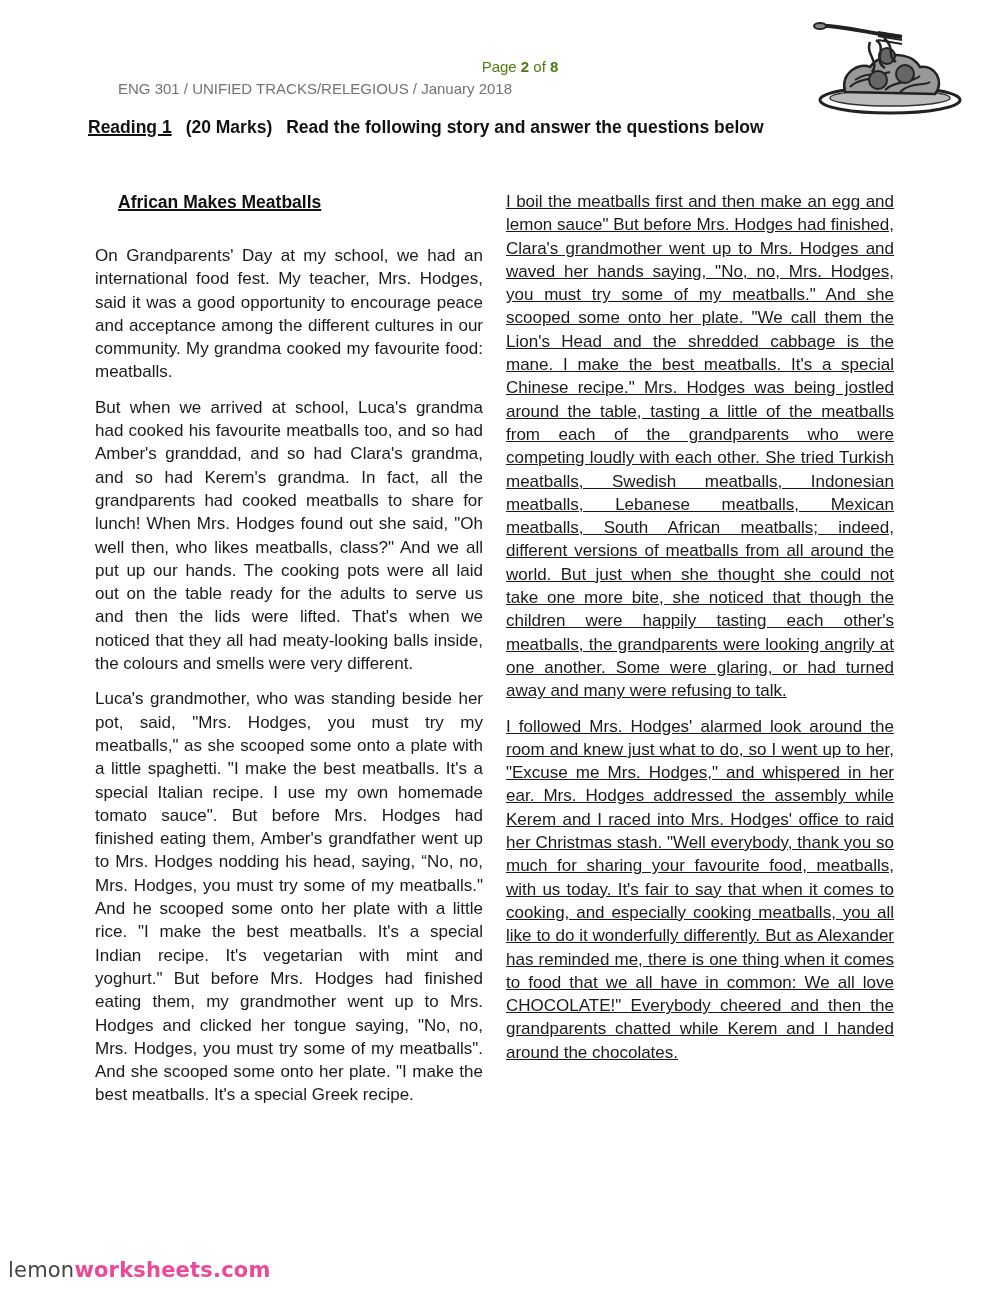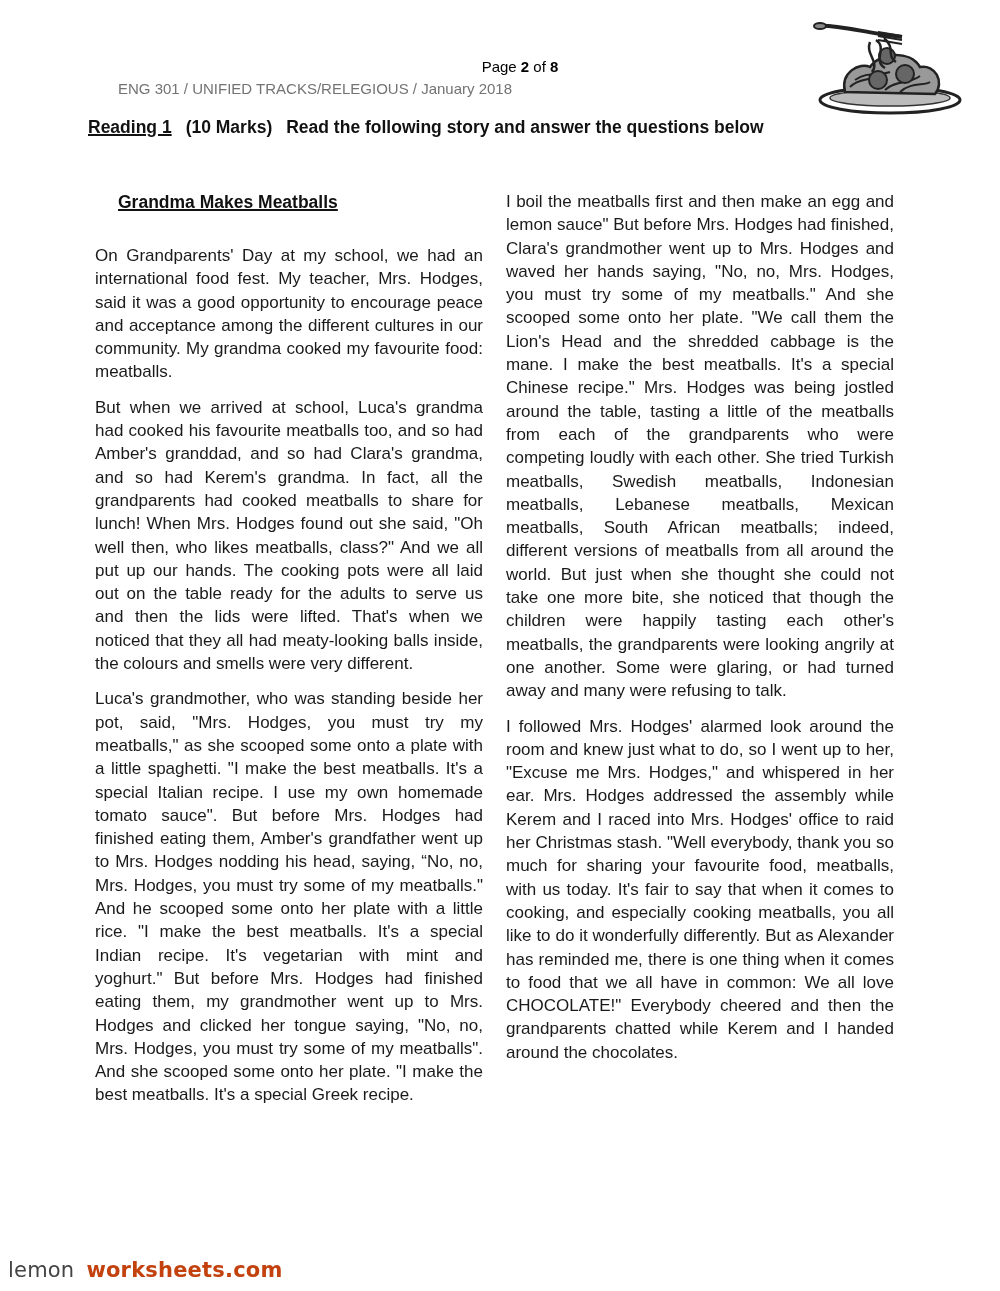--- a/index.html
+++ b/index.html
@@ -1,30 +1,30 @@
 <!DOCTYPE html>
 <html><head>
 <meta charset="utf-8">
 <style>
   html, body { margin: 0; padding: 0; background: #ffffff; }
   body { width: 1000px; height: 1291px; position: relative; overflow: hidden; color: #1a1a1a; }
-  .hdr-page { position: absolute; left: 440px; top: 58px; width: 160px; text-align: center; font-family: "Liberation Sans", sans-serif; font-size: 15px; color: #000000; }
+  .hdr-page { position: absolute; left: 440px; top: 58px; width: 160px; text-align: center; font-family: "Liberation Sans", sans-serif; font-size: 15px; color: #4d7c0f; }
   .hdr-page b { font-weight: bold; }
   .hdr-course { position: absolute; left: 118px; top: 80px; font-family: "Liberation Sans", sans-serif; font-size: 15px; color: #737373; }
   .logo-img { position: absolute; left: 800px; top: 12px; width: 175px; height: 105px; }
   .instr { position: absolute; left: 88px; top: 117px; font-family: "Liberation Sans", sans-serif; font-weight: bold; font-size: 17.5px; color: #111; white-space: nowrap; }
   .instr .u { text-decoration: underline; text-decoration-thickness: 2px; margin-top: 20px; }
   .instr .sp { display: inline-block; width: 14px; }
   .col { position: absolute; font-family: "Liberation Sans", sans-serif; font-size: 17px; line-height: 23.3px; text-align: justify; color: #1a1a1a; }
   .col-left { left: 95px; top: 244px; width: 388px; }
-  .col-right { left: 506px; top: 190px; width: 388px; }
+  .col-right { left: 506px; top: 190px; width: 388px; text-decoration: underline; }
   .story-title { position: absolute; left: 118px; top: 192px; font-family: "Liberation Sans", sans-serif; font-weight: bold; font-size: 17.5px; text-decoration: underline; text-decoration-thickness: 2px; color: #111; }
   .col p { margin: 0 0 12px 0; }
   .footer { position: absolute; left: 8px; top: 1258px; font-family: "DejaVu Sans", sans-serif; font-size: 21px; color: #444; letter-spacing: 0.2px; }
-  .footer .bold { font-weight: bold; color: #c2410c; margin-left: 12px; }
+  .footer .bold { font-weight: bold; color: #ec4899; }
 </style>
 </head>
 <body>
 
 <div class="hdr-page">
   <span>Page </span><b>2</b><span> of </span><b>8</b>
 </div>
 <div class="hdr-course">ENG 301 / UNIFIED TRACKS/RELEGIOUS / January 2018</div>
 
 <svg class="logo-img" viewBox="0 0 175 105">
@@ -35,24 +35,24 @@
   <circle cx="87" cy="44" r="8" fill="#666" stroke="#222" stroke-width="2"></circle>
   <circle cx="78" cy="68" r="9" fill="#666" stroke="#222" stroke-width="2"></circle>
   <circle cx="105" cy="62" r="9" fill="#666" stroke="#222" stroke-width="2"></circle>
   <path d="M18 14 C30 12 55 18 80 22 L102 25" stroke="#222" stroke-width="4" fill="none"></path>
   <ellipse cx="20" cy="14" rx="6" ry="3" fill="#888" stroke="#222" stroke-width="2"></ellipse>
   <path d="M78 20 L102 24 M78 24 L102 28 M78 28 L102 32" stroke="#222" stroke-width="2"></path>
   <path d="M70 30 C65 42 80 50 72 60 M76 28 C88 36 72 48 85 56 M84 26 C96 36 86 44 96 50" stroke="#222" stroke-width="2.5" fill="none"></path>
 </svg>
 
 <div class="instr">
-  <span class="u">Reading 1</span><span class="sp"></span><span>(10 Marks)</span><span class="sp"></span><span>Read the following story and answer the questions below</span>
+  <span class="u">Reading 1</span><span class="sp"></span><span>(20 Marks)</span><span class="sp"></span><span>Read the following story and answer the questions below</span>
 </div>
 
-<div class="story-title">Grandma Makes Meatballs</div>
+<div class="story-title">African Makes Meatballs</div>
 
 <div class="col col-left">
   <p>On Grandparents' Day at my school, we had an international food fest. My teacher, Mrs. Hodges, said it was a good opportunity to encourage peace and acceptance among the different cultures in our community. My grandma cooked my favourite food: meatballs.</p>
   <p>But when we arrived at school, Luca's grandma had cooked his favourite meatballs too, and so had Amber's granddad, and so had Clara's grandma, and so had Kerem's grandma. In fact, all the grandparents had cooked meatballs to share for lunch! When Mrs. Hodges found out she said, "Oh well then, who likes meatballs, class?" And we all put up our hands. The cooking pots were all laid out on the table ready for the adults to serve us and then the lids were lifted. That's when we noticed that they all had meaty-looking balls inside, the colours and smells were very different.</p>
   <p>Luca's grandmother, who was standing beside her pot, said, "Mrs. Hodges, you must try my meatballs," as she scooped some onto a plate with a little spaghetti. "I make the best meatballs. It's a special Italian recipe. I use my own homemade tomato sauce". But before Mrs. Hodges had finished eating them, Amber's grandfather went up to Mrs. Hodges nodding his head, saying, “No, no, Mrs. Hodges, you must try some of my meatballs."  And he scooped some onto her plate with a little rice. "I make the best meatballs. It's a special Indian recipe. It's vegetarian with mint and yoghurt." But before Mrs. Hodges had finished eating them, my grandmother went up to Mrs. Hodges and clicked her tongue saying, "No, no, Mrs. Hodges, you must try some of my meatballs". And she scooped some onto her plate. "I make the best meatballs. It's a special Greek recipe.</p>
 </div>
 
 <div class="col col-right">
   <p>I boil the meatballs first and then make an egg and lemon sauce" But before Mrs. Hodges had finished, Clara's grandmother went up to Mrs. Hodges and waved her hands saying, "No, no, Mrs. Hodges, you must try some of my meatballs." And she scooped some onto her plate. "We call them the Lion's Head and the shredded cabbage is the mane. I make the best meatballs. It's a special Chinese recipe." Mrs. Hodges was being jostled around the table, tasting a little of the meatballs from each of the grandparents who were competing loudly with each other. She tried Turkish meatballs, Swedish meatballs, Indonesian meatballs, Lebanese meatballs, Mexican meatballs, South African meatballs; indeed, different versions of meatballs from all around the world. But just when she thought she could not take one more bite, she noticed that though the children were happily tasting each other's meatballs, the grandparents were looking angrily at one another. Some were glaring, or had turned away and many were refusing to talk.</p>
   <p>I followed Mrs. Hodges' alarmed look around the room and knew just what to do, so I went up to her, "Excuse me Mrs. Hodges," and whispered in her ear. Mrs. Hodges addressed the assembly while Kerem and I raced into Mrs. Hodges' office to raid her Christmas stash. "Well everybody, thank you so much for sharing your favourite food, meatballs, with us today. It's fair to say that when it comes to cooking, and especially cooking meatballs, you all like to do it wonderfully differently. But as Alexander has reminded me, there is one thing when it comes to food that we all have in common: We all love CHOCOLATE!" Everybody cheered and then the grandparents chatted while Kerem and I handed around the chocolates.</p>

